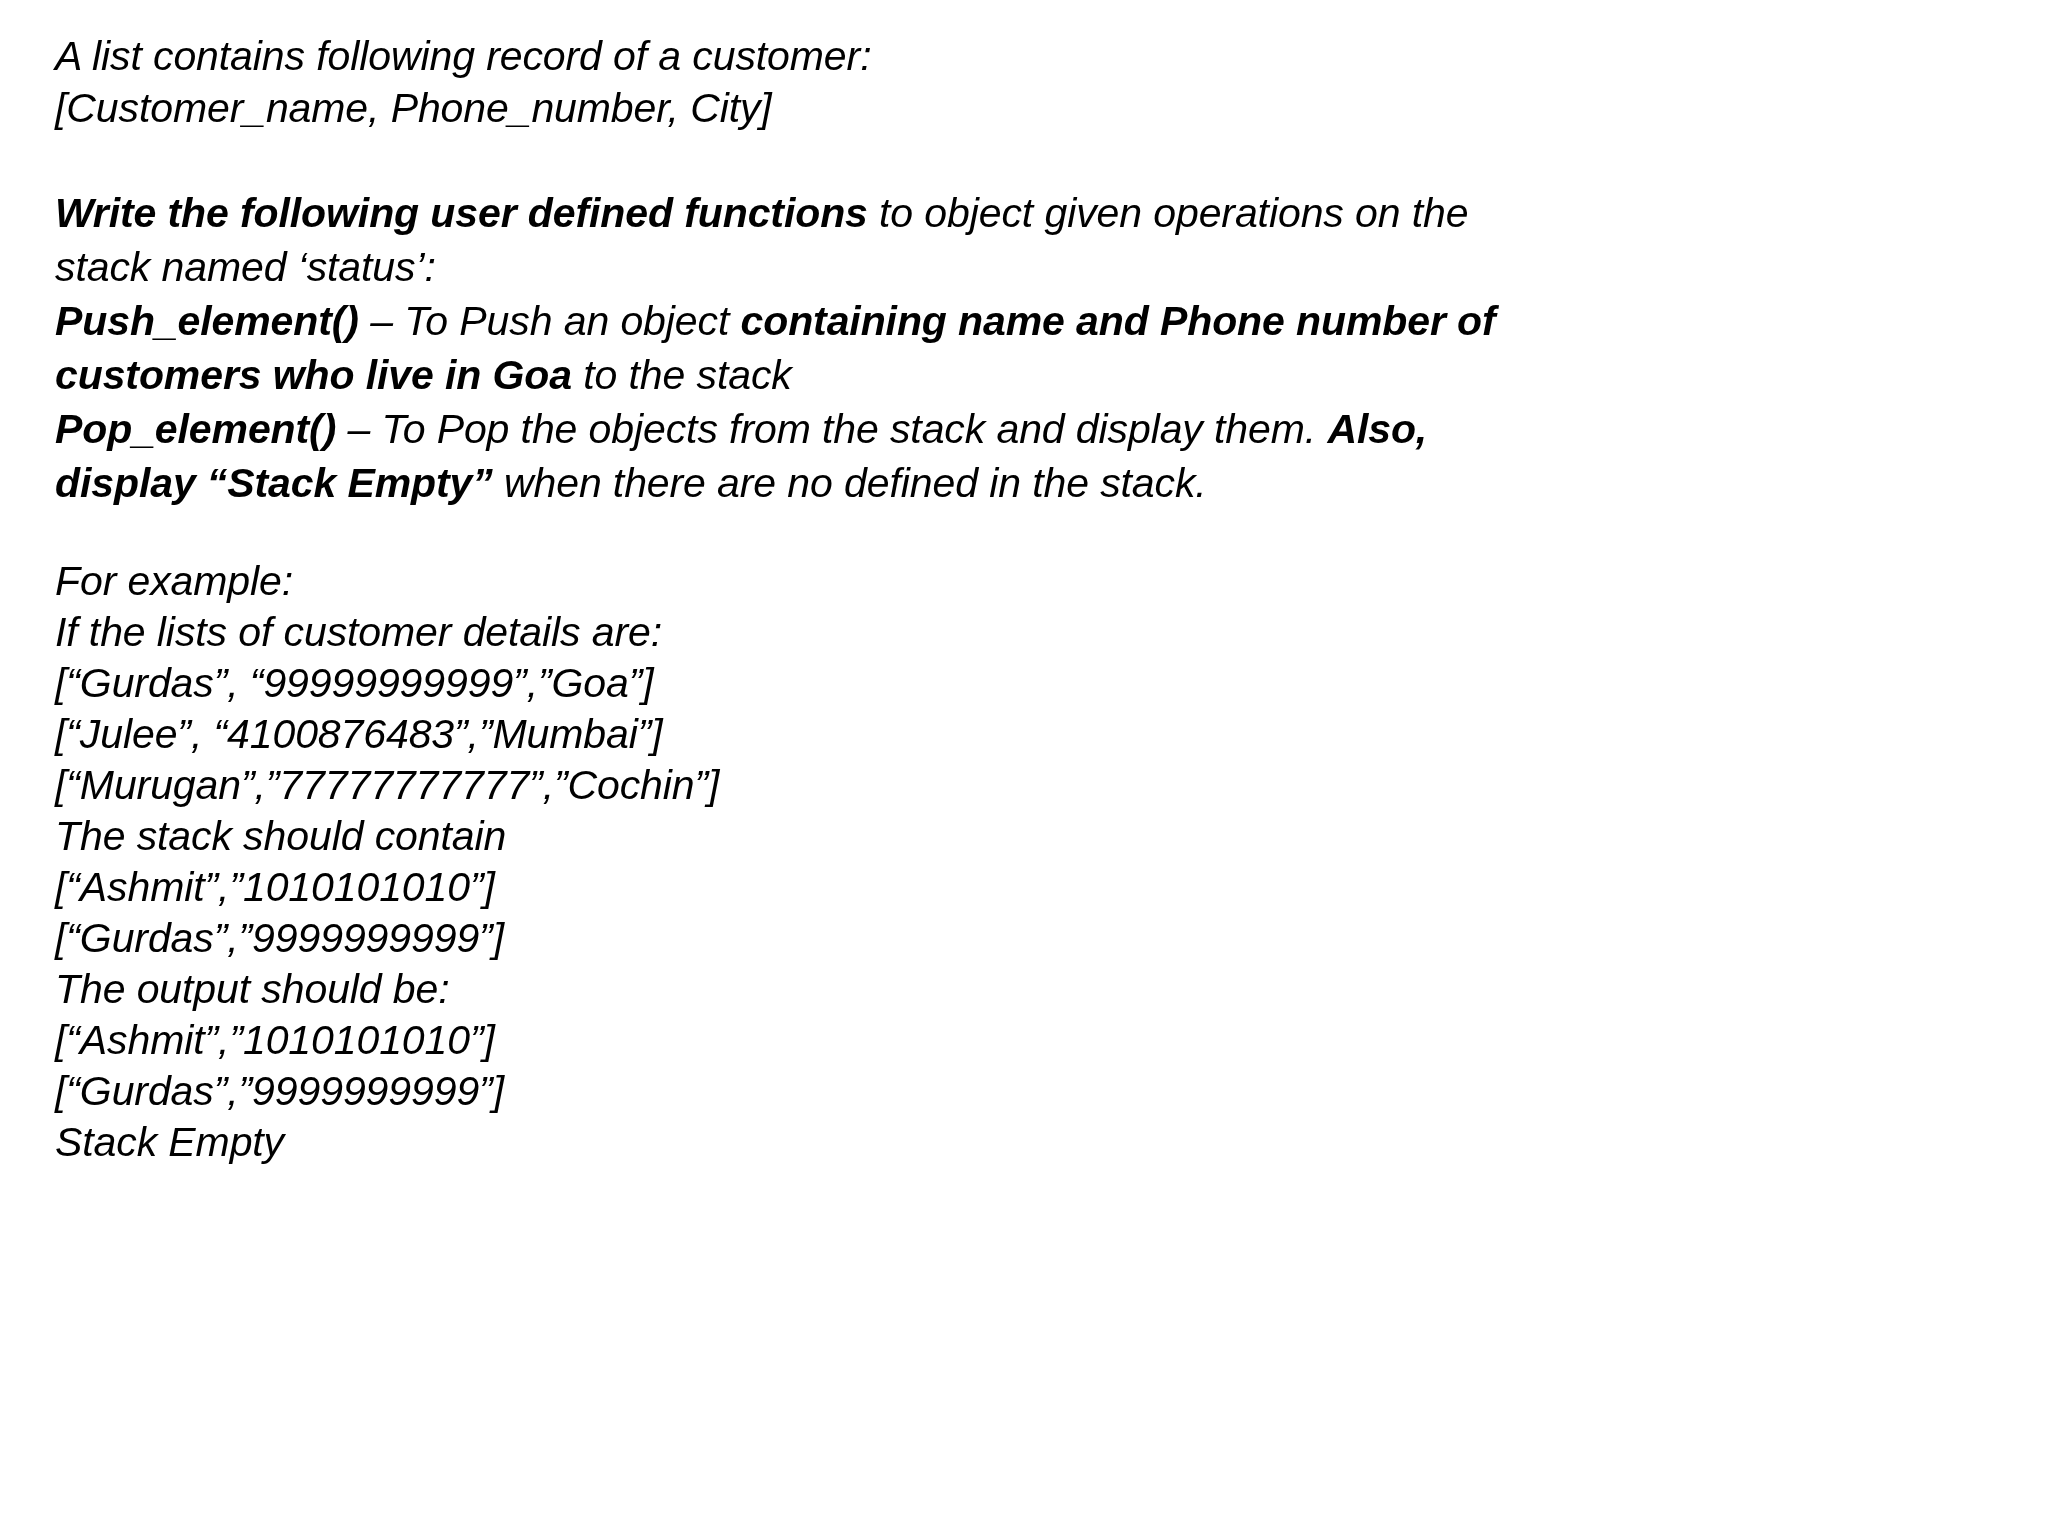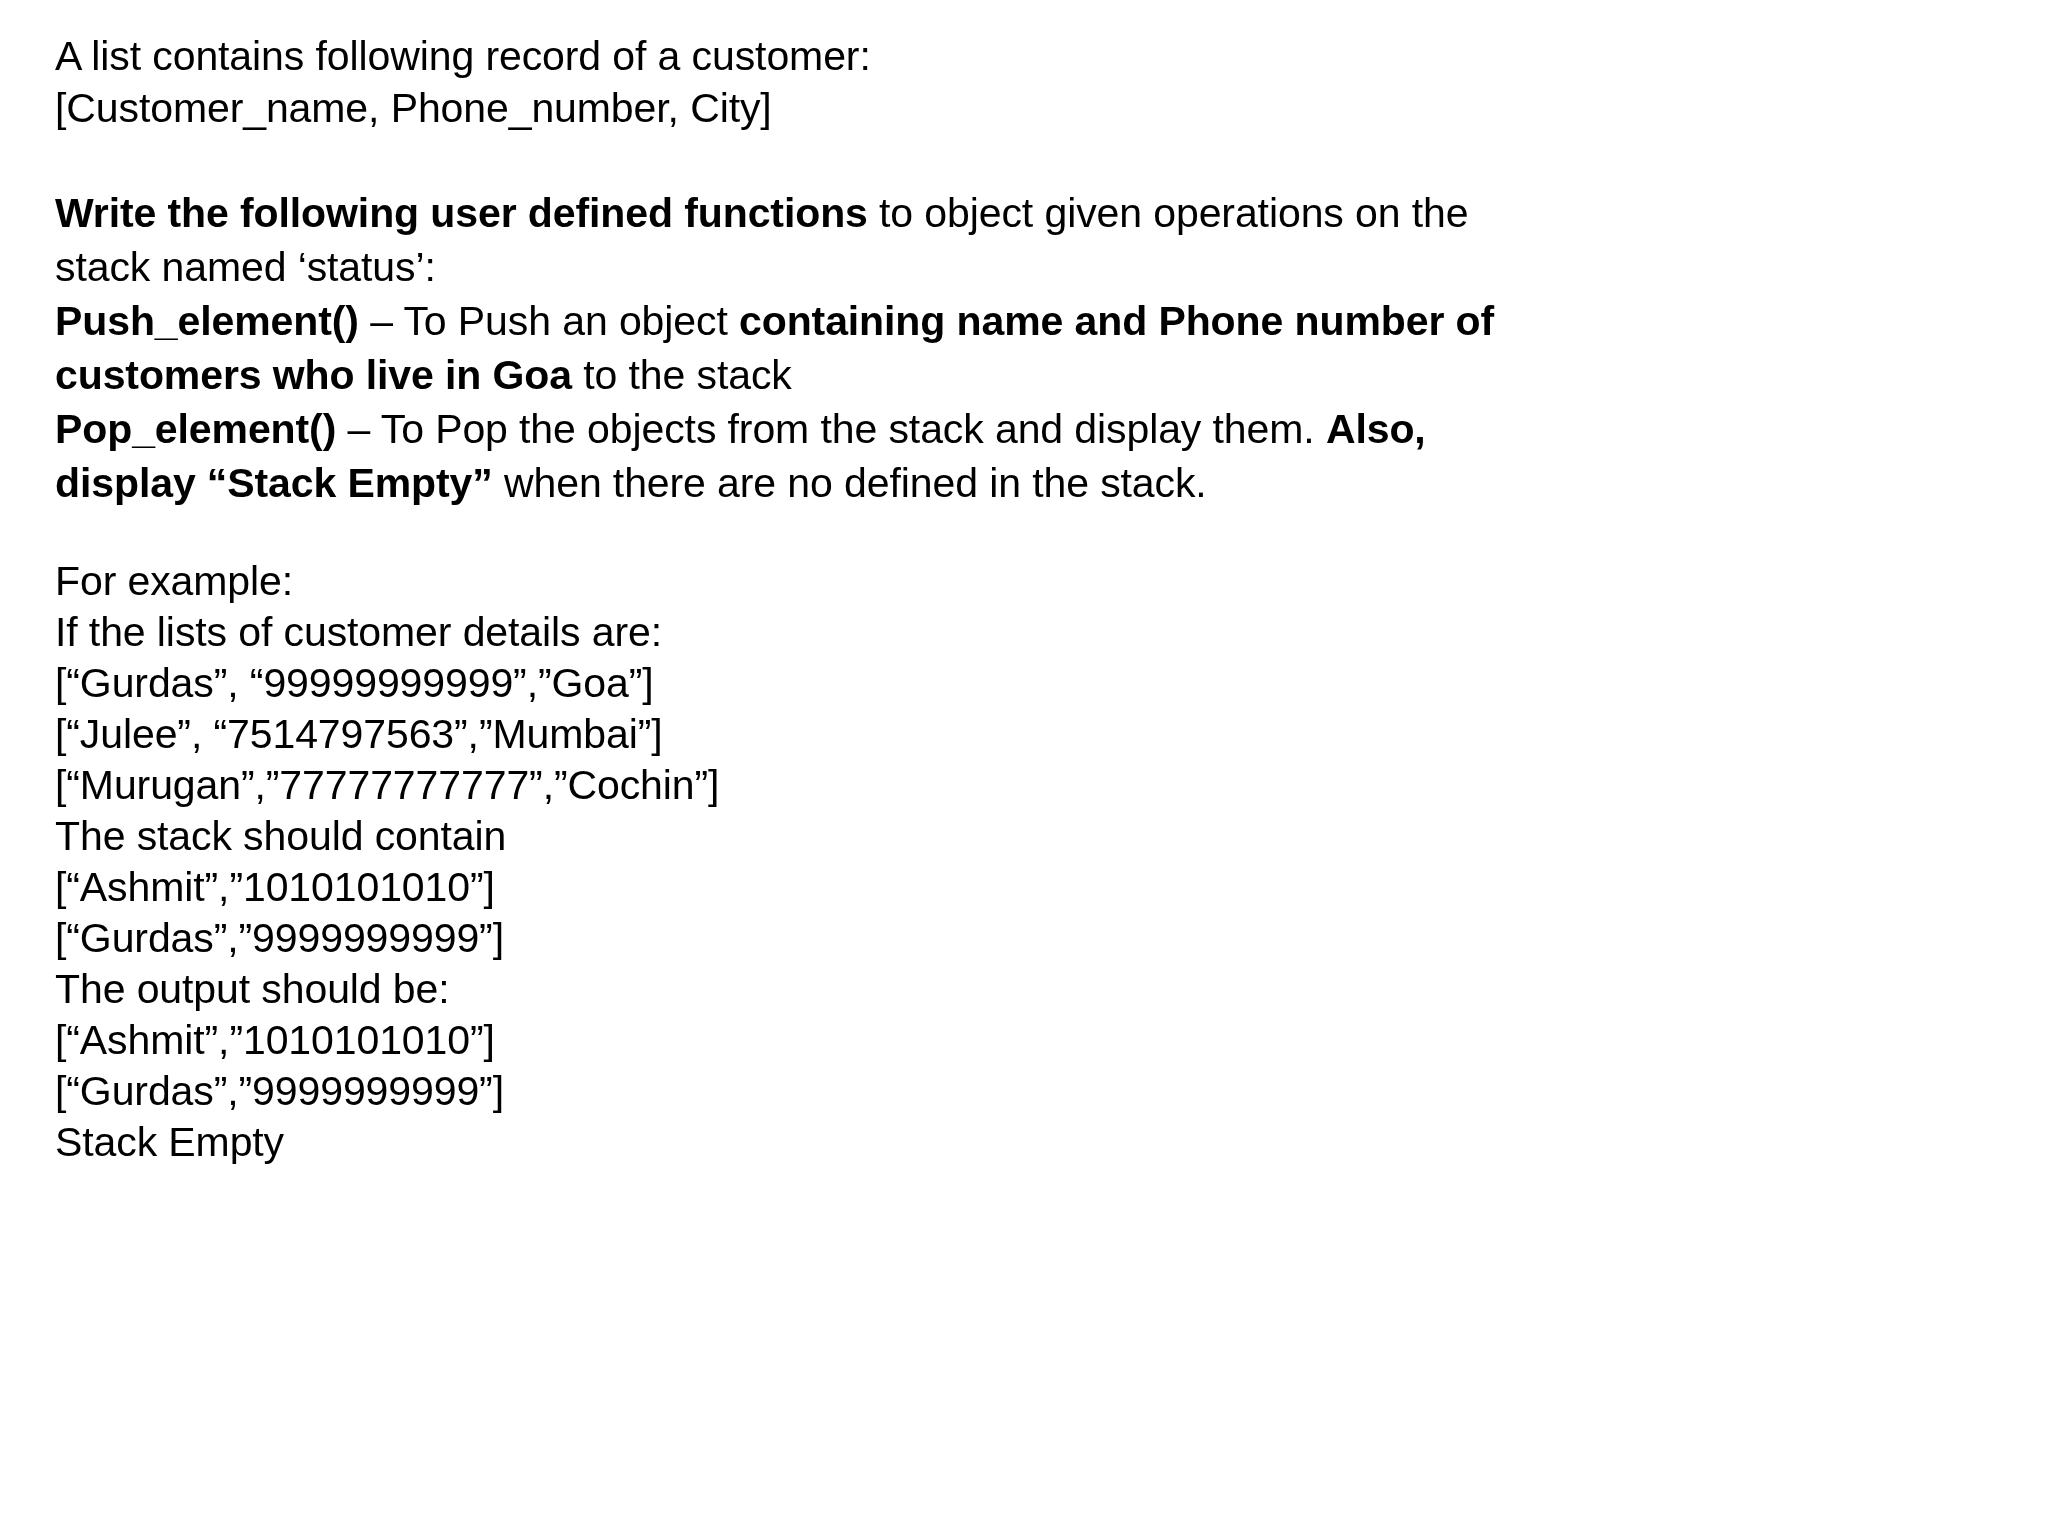--- a/index.html
+++ b/index.html
@@ -14,20 +14,21 @@
     font-family: "Liberation Sans", sans-serif;
     color: #000000;
   }
   #sheet {
     position: relative;
     width: 1660px;
     height: 1536px;
     background: #ffffff;
     box-sizing: border-box;
     padding: 30px 40px 3px 55px;
+    font-style: italic;
   }
   .para {
     margin: 0;
   }
   .line {
     display: block;
     font-size: 41px;
     line-height: 52px;
     letter-spacing: -0.1px;
     white-space: pre-wrap;
@@ -72,21 +73,21 @@
     <span class="line"><b>Pop_element()</b><span> – To Pop the objects from the stack and display them. </span><b>Also,</b></span>
     <span class="line"><b>display “Stack Empty”</b><span> when there are no defined in the stack.</span></span>
   </div>
 
   <span class="spacer-sm"></span>
 
   <div class="para example-list">
     <span class="line">For example:</span>
     <span class="line">If the lists of customer details are:</span>
     <span class="line">[“Gurdas”, “99999999999”,”Goa”]</span>
-    <span class="line">[“Julee”, “7514797563”,”Mumbai”]</span>
+    <span class="line">[“Julee”, “4100876483”,”Mumbai”]</span>
     <span class="line">[“Murugan”,”77777777777”,”Cochin”]</span>
     <span class="line">The stack should contain</span>
     <span class="line">[“Ashmit”,”1010101010”]</span>
     <span class="line">[“Gurdas”,”9999999999”]</span>
     <span class="line">The output should be:</span>
     <span class="line">[“Ashmit”,”1010101010”]</span>
     <span class="line">[“Gurdas”,”9999999999”]</span>
     <span class="line">Stack Empty</span>
   </div>
 

